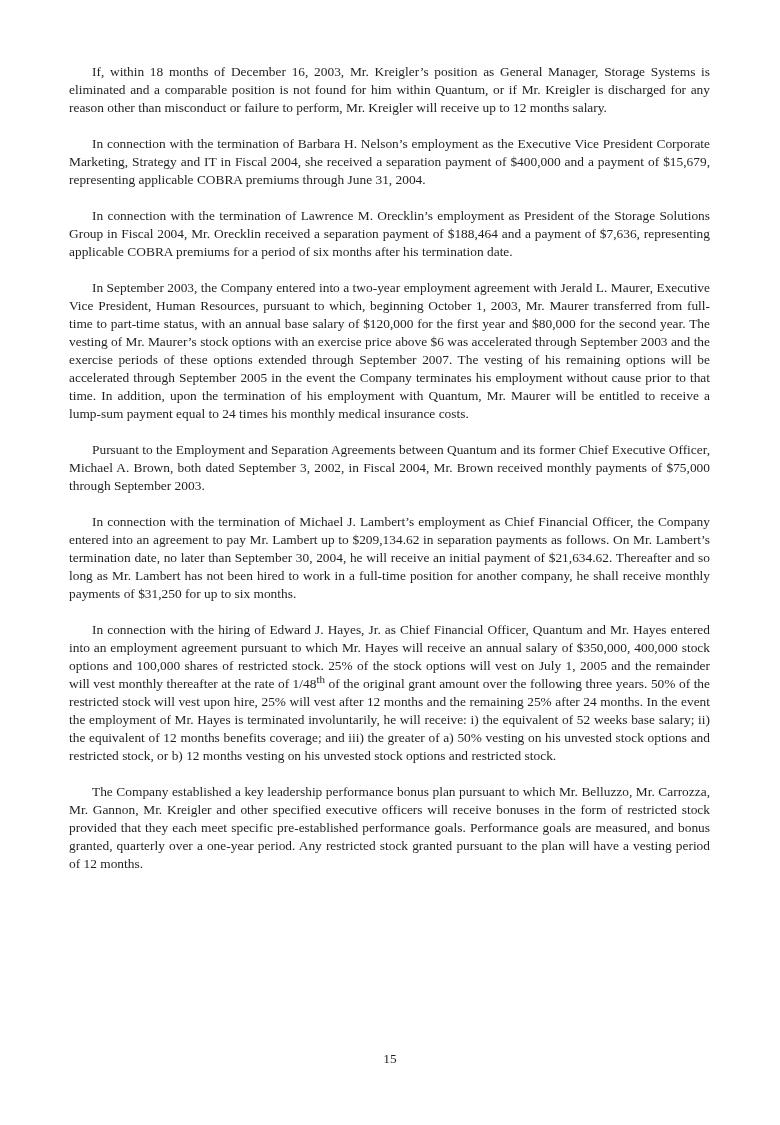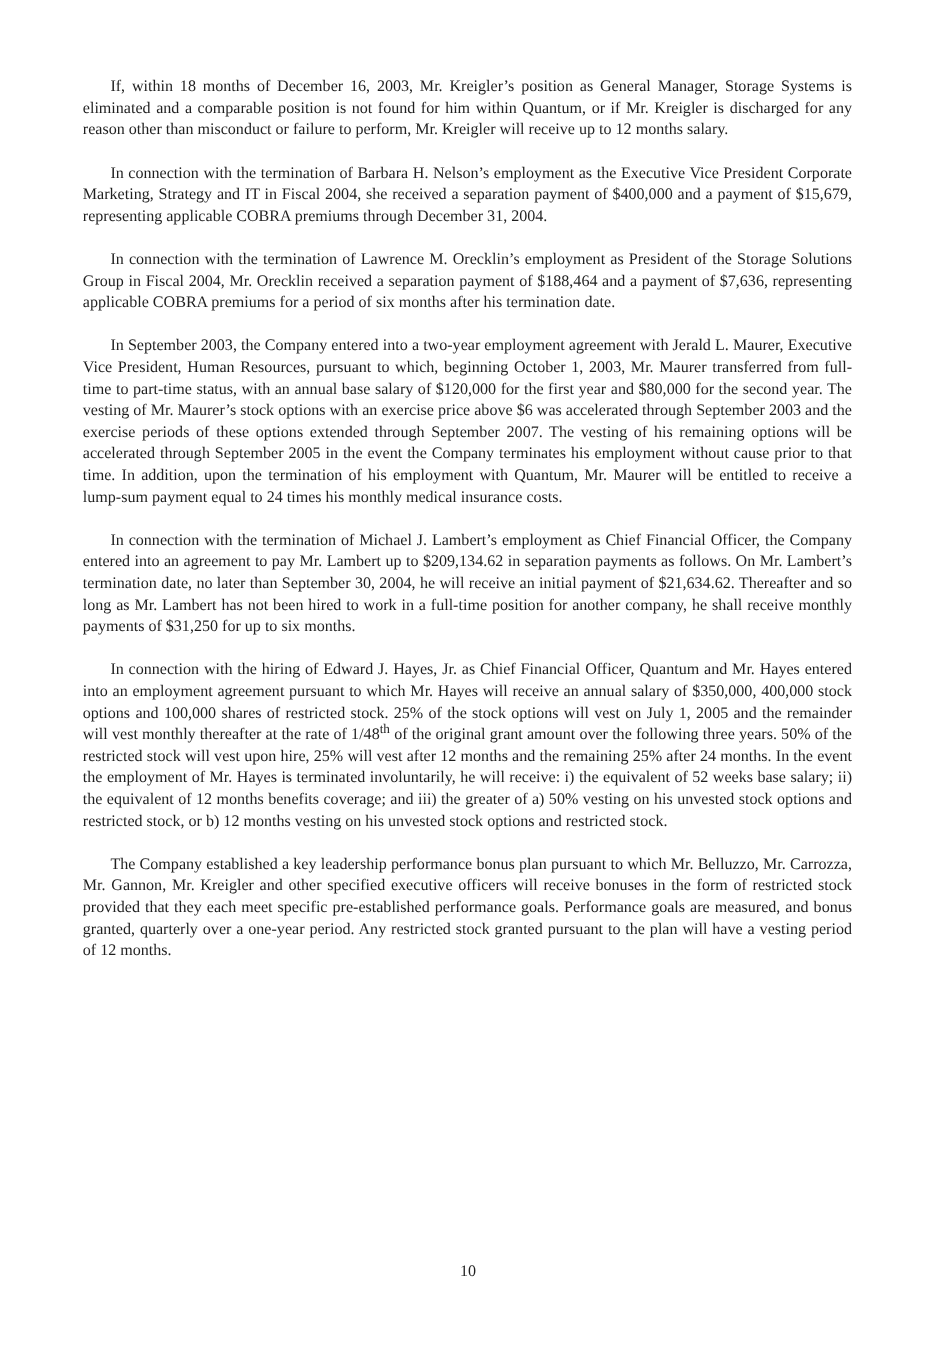--- a/index.html
+++ b/index.html
@@ -51,21 +51,22 @@
     font-size: 13.4px;
     color: #1f1f1f;
   }
 </style>
 </head>
 <body>
 
 <div class="doc-page">
   <div class="doc-body">
     <p class="para">If, within 18 months of December 16, 2003, Mr. Kreigler’s position as General Manager, Storage Systems is eliminated and a comparable position is not found for him within Quantum, or if Mr. Kreigler is discharged for any reason other than misconduct or failure to perform, Mr. Kreigler will receive up to 12 months salary.</p>
-    <p class="para">In connection with the termination of Barbara H. Nelson’s employment as the Executive Vice President Corporate Marketing, Strategy and IT in Fiscal 2004, she received a separation payment of $400,000 and a payment of $15,679, representing applicable COBRA premiums through December 31, 2004.</p>
+    <p class="para">In connection with the termination of Barbara H. Nelson’s employment as the Executive Vice President Corporate Marketing, Strategy and IT in Fiscal 2004, she received a separation payment of $400,000 and a payment of $15,679, representing applicable COBRA premiums through June 31, 2004.</p>
     <p class="para">In connection with the termination of Lawrence M. Orecklin’s employment as President of the Storage Solutions Group in Fiscal 2004, Mr. Orecklin received a separation payment of $188,464 and a payment of $7,636, representing applicable COBRA premiums for a period of six months after his termination date.</p>
     <p class="para">In September 2003, the Company entered into a two-year employment agreement with Jerald L. Maurer, Executive Vice President, Human Resources, pursuant to which, beginning October 1, 2003, Mr. Maurer transferred from full-time to part-time status, with an annual base salary of $120,000 for the first year and $80,000 for the second year.  The vesting of Mr. Maurer’s stock options with an exercise price above $6 was accelerated through September 2003 and the exercise periods of these options extended through September 2007.  The vesting of his remaining options will be accelerated through September 2005 in the event the Company terminates his employment without cause prior to that time.  In addition, upon the termination of his employment with Quantum, Mr. Maurer will be entitled to receive a lump-sum payment equal to 24 times his monthly medical insurance costs.</p>
+    <p class="para">Pursuant to the Employment and Separation Agreements between Quantum and its former Chief Executive Officer, Michael A. Brown, both dated September 3, 2002, in Fiscal 2004, Mr. Brown received monthly payments of $75,000 through September 2003.</p>
     <p class="para">In connection with the termination of Michael J. Lambert’s employment as Chief Financial Officer, the Company entered into an agreement to pay Mr. Lambert up to $209,134.62 in separation payments as follows.  On Mr. Lambert’s termination date, no later than September 30, 2004, he will receive an initial payment of $21,634.62.  Thereafter and so long as Mr. Lambert has not been hired to work in a full-time position for another company, he shall receive monthly payments of $31,250 for up to six months.</p>
     <p class="para"><span>In connection with the hiring of Edward J. Hayes, Jr. as Chief Financial Officer, Quantum and Mr. Hayes entered into an employment agreement pursuant to which Mr. Hayes will receive an annual salary of $350,000, 400,000 stock options and 100,000 shares of restricted stock.  25% of the stock options will vest on July 1, 2005 and the remainder will vest monthly thereafter at the rate of 1/48</span><sup>th</sup><span> of the original grant amount over the following three years.  50% of the restricted stock will vest upon hire, 25% will vest after 12 months and the remaining 25% after 24 months.  In the event the employment of Mr. Hayes is terminated involuntarily, he will receive: i) the equivalent of 52 weeks base salary; ii) the equivalent of 12 months benefits coverage; and iii) the greater of a) 50% vesting on his unvested stock options and restricted stock, or b) 12 months vesting on his unvested stock options and restricted stock.</span></p>
     <p class="para">The Company established a key leadership performance bonus plan pursuant to which Mr. Belluzzo, Mr. Carrozza, Mr. Gannon, Mr. Kreigler and other specified executive officers will receive bonuses in the form of restricted stock provided that they each meet specific pre-established performance goals.  Performance goals are measured, and bonus granted, quarterly over a one-year period.  Any restricted stock granted pursuant to the plan will have a vesting period of 12 months.</p>
   </div>
-  <div class="page-number">10</div>
+  <div class="page-number">15</div>
 </div>
 
 </body></html>

